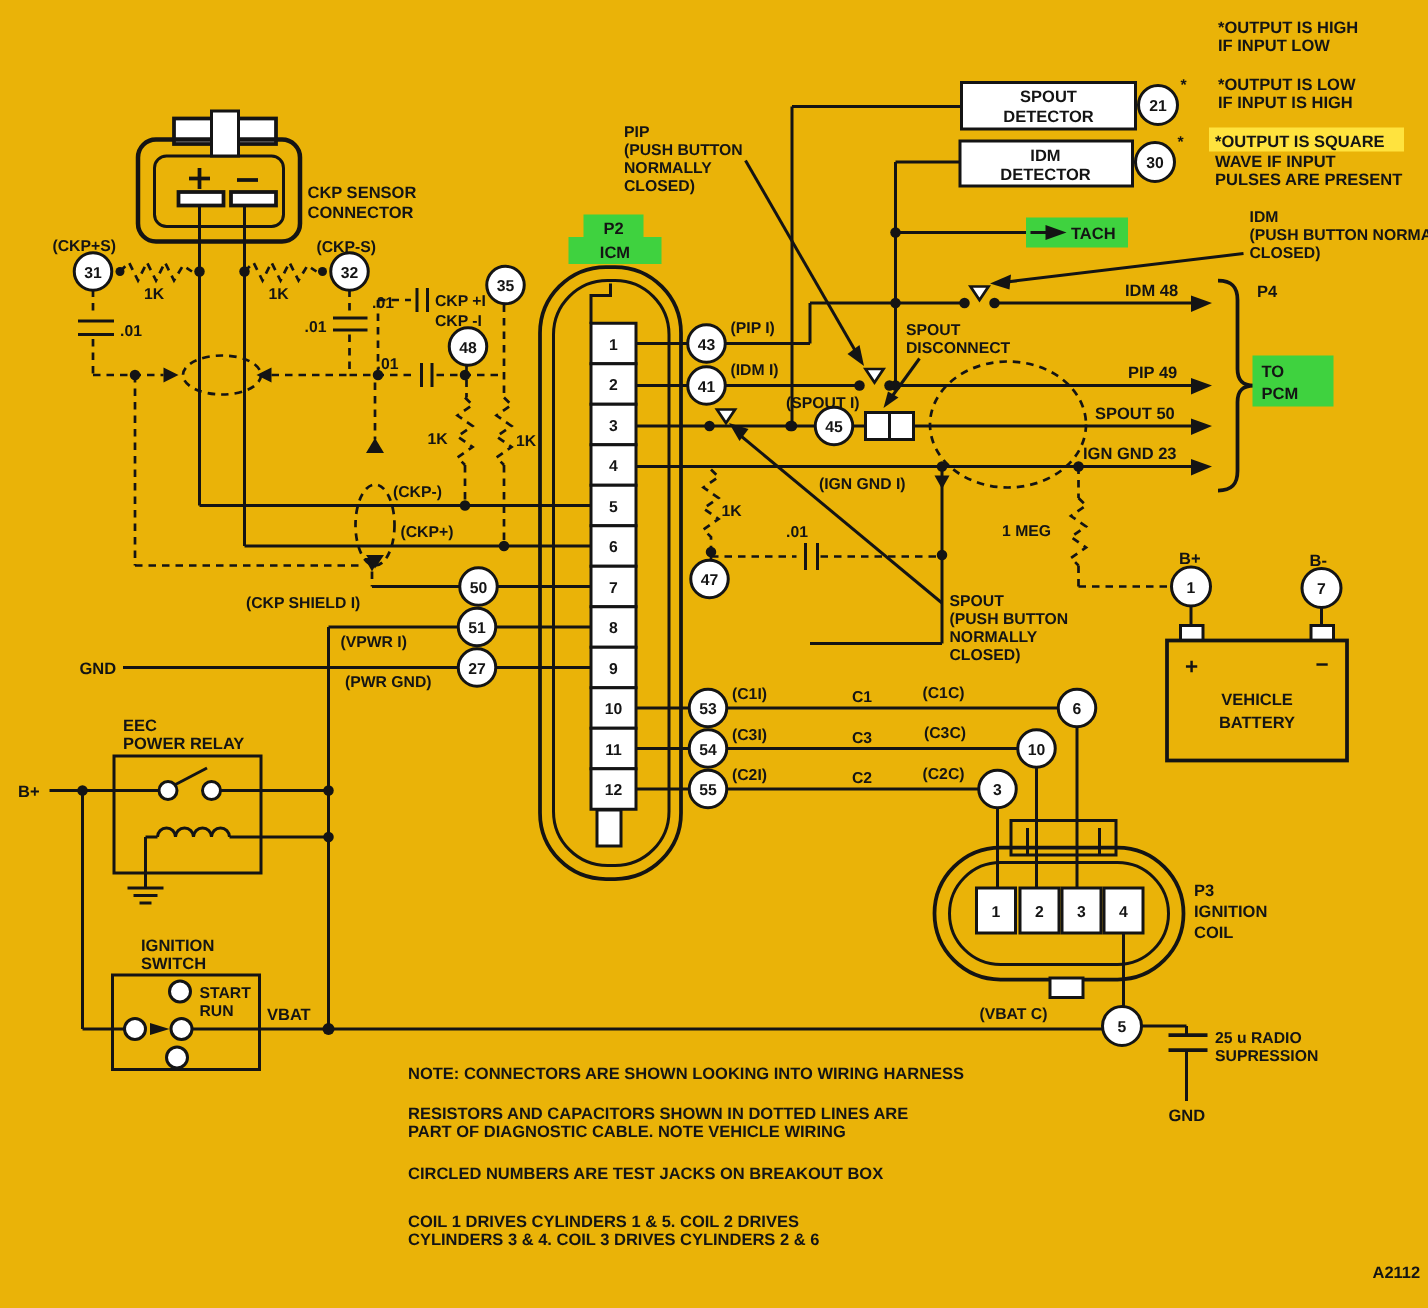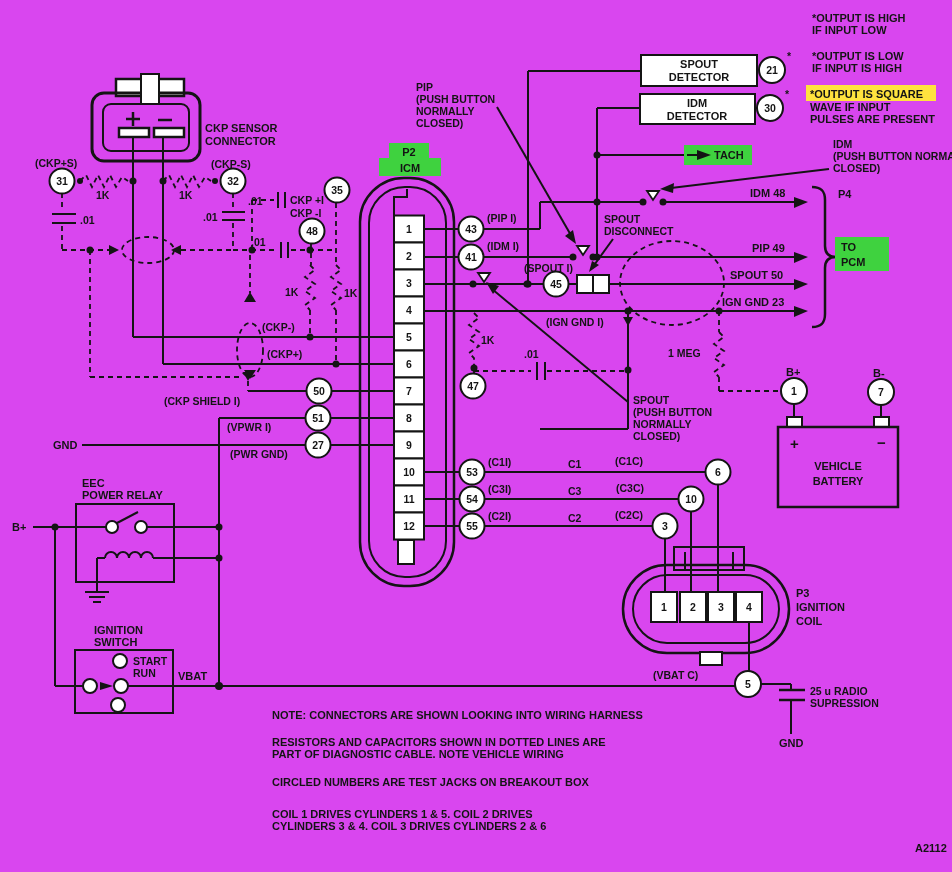--- a/index.html
+++ b/index.html
@@ -1,16 +1,16 @@
 <!DOCTYPE html>
 <html><head>
 <meta charset="utf-8">
 <style>
   html,body{margin:0;padding:0;background:#ffffff}
-  .stage{width:952px;height:872px;position:relative;background:#d946ef}
+  .stage{width:952px;height:872px;position:relative;background:#eab308}
   svg{display:block}
   .w{stroke:#141414;stroke-width:2;fill:none}
   .w25{stroke:#141414;stroke-width:2.5;fill:none}
   .w3{stroke:#141414;stroke-width:3;fill:none}
   .d{stroke:#141414;stroke-width:1.8;fill:none;stroke-dasharray:5 4}
   .box{fill:#fff;stroke:#141414;stroke-width:2}
   .box25{fill:#fff;stroke:#141414;stroke-width:2.5}
   .dot{fill:#141414;stroke:none}
   .arr{fill:#141414;stroke:none}
   .tri{fill:#fff;stroke:#141414;stroke-width:1.8}

